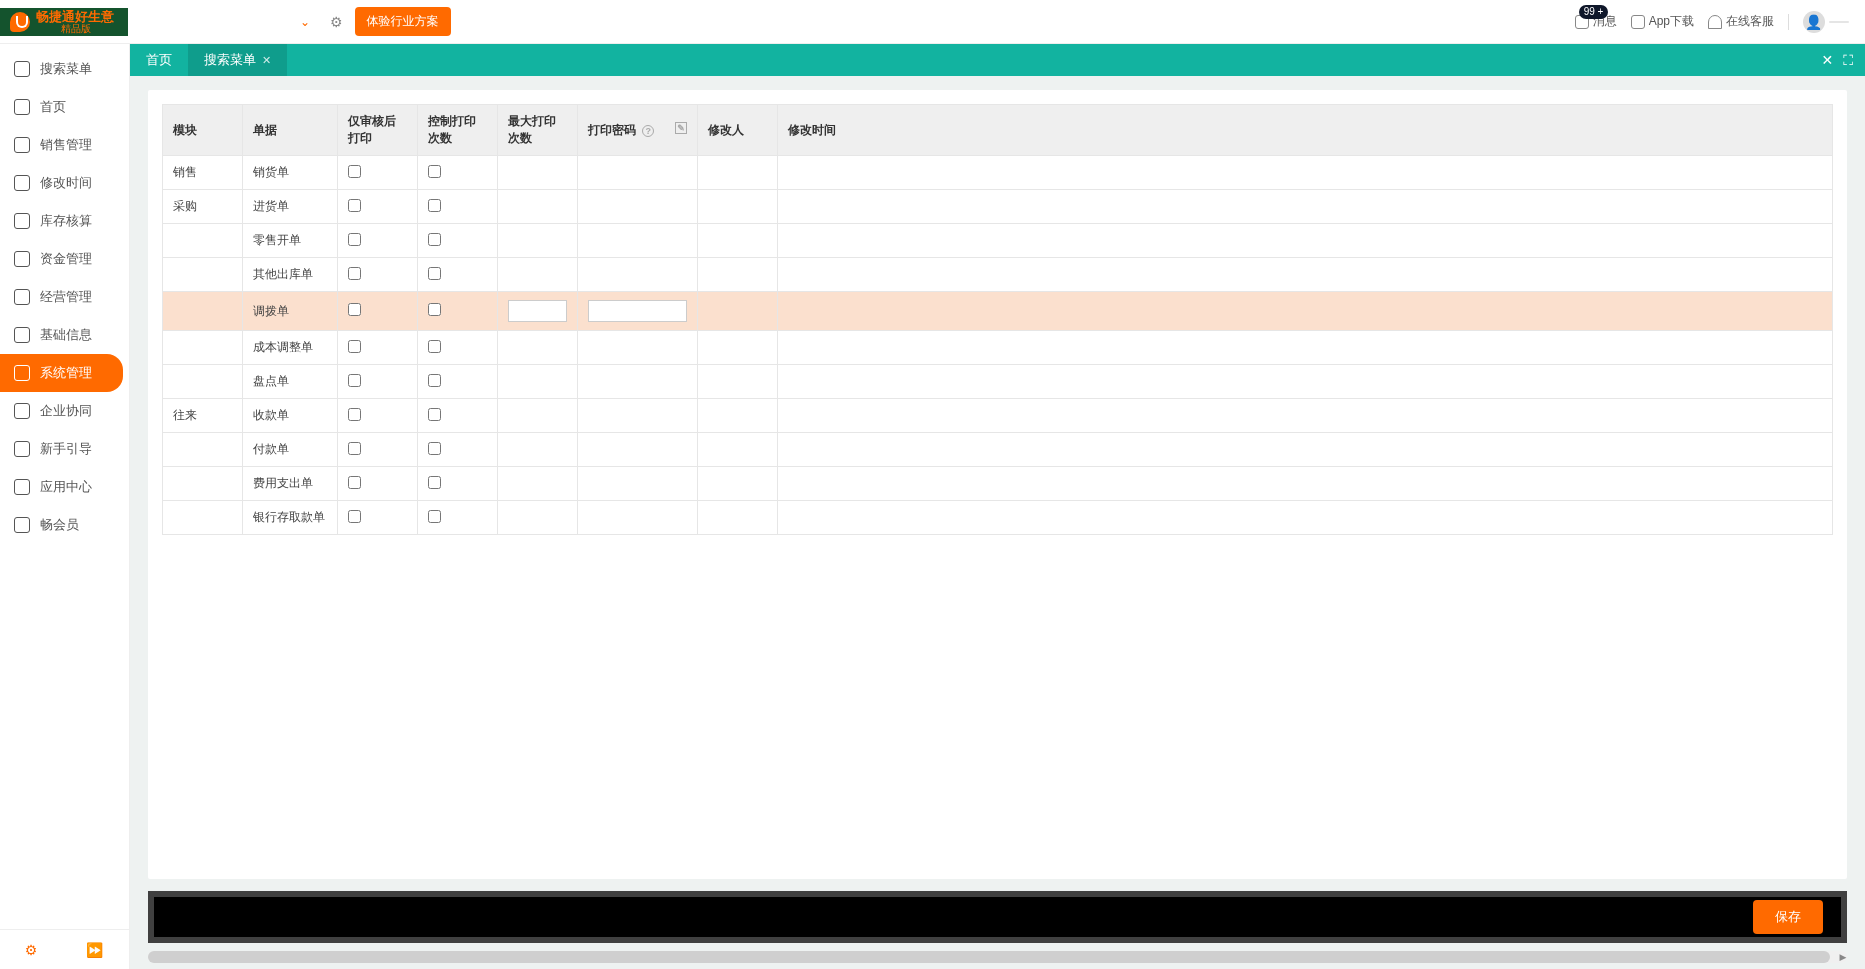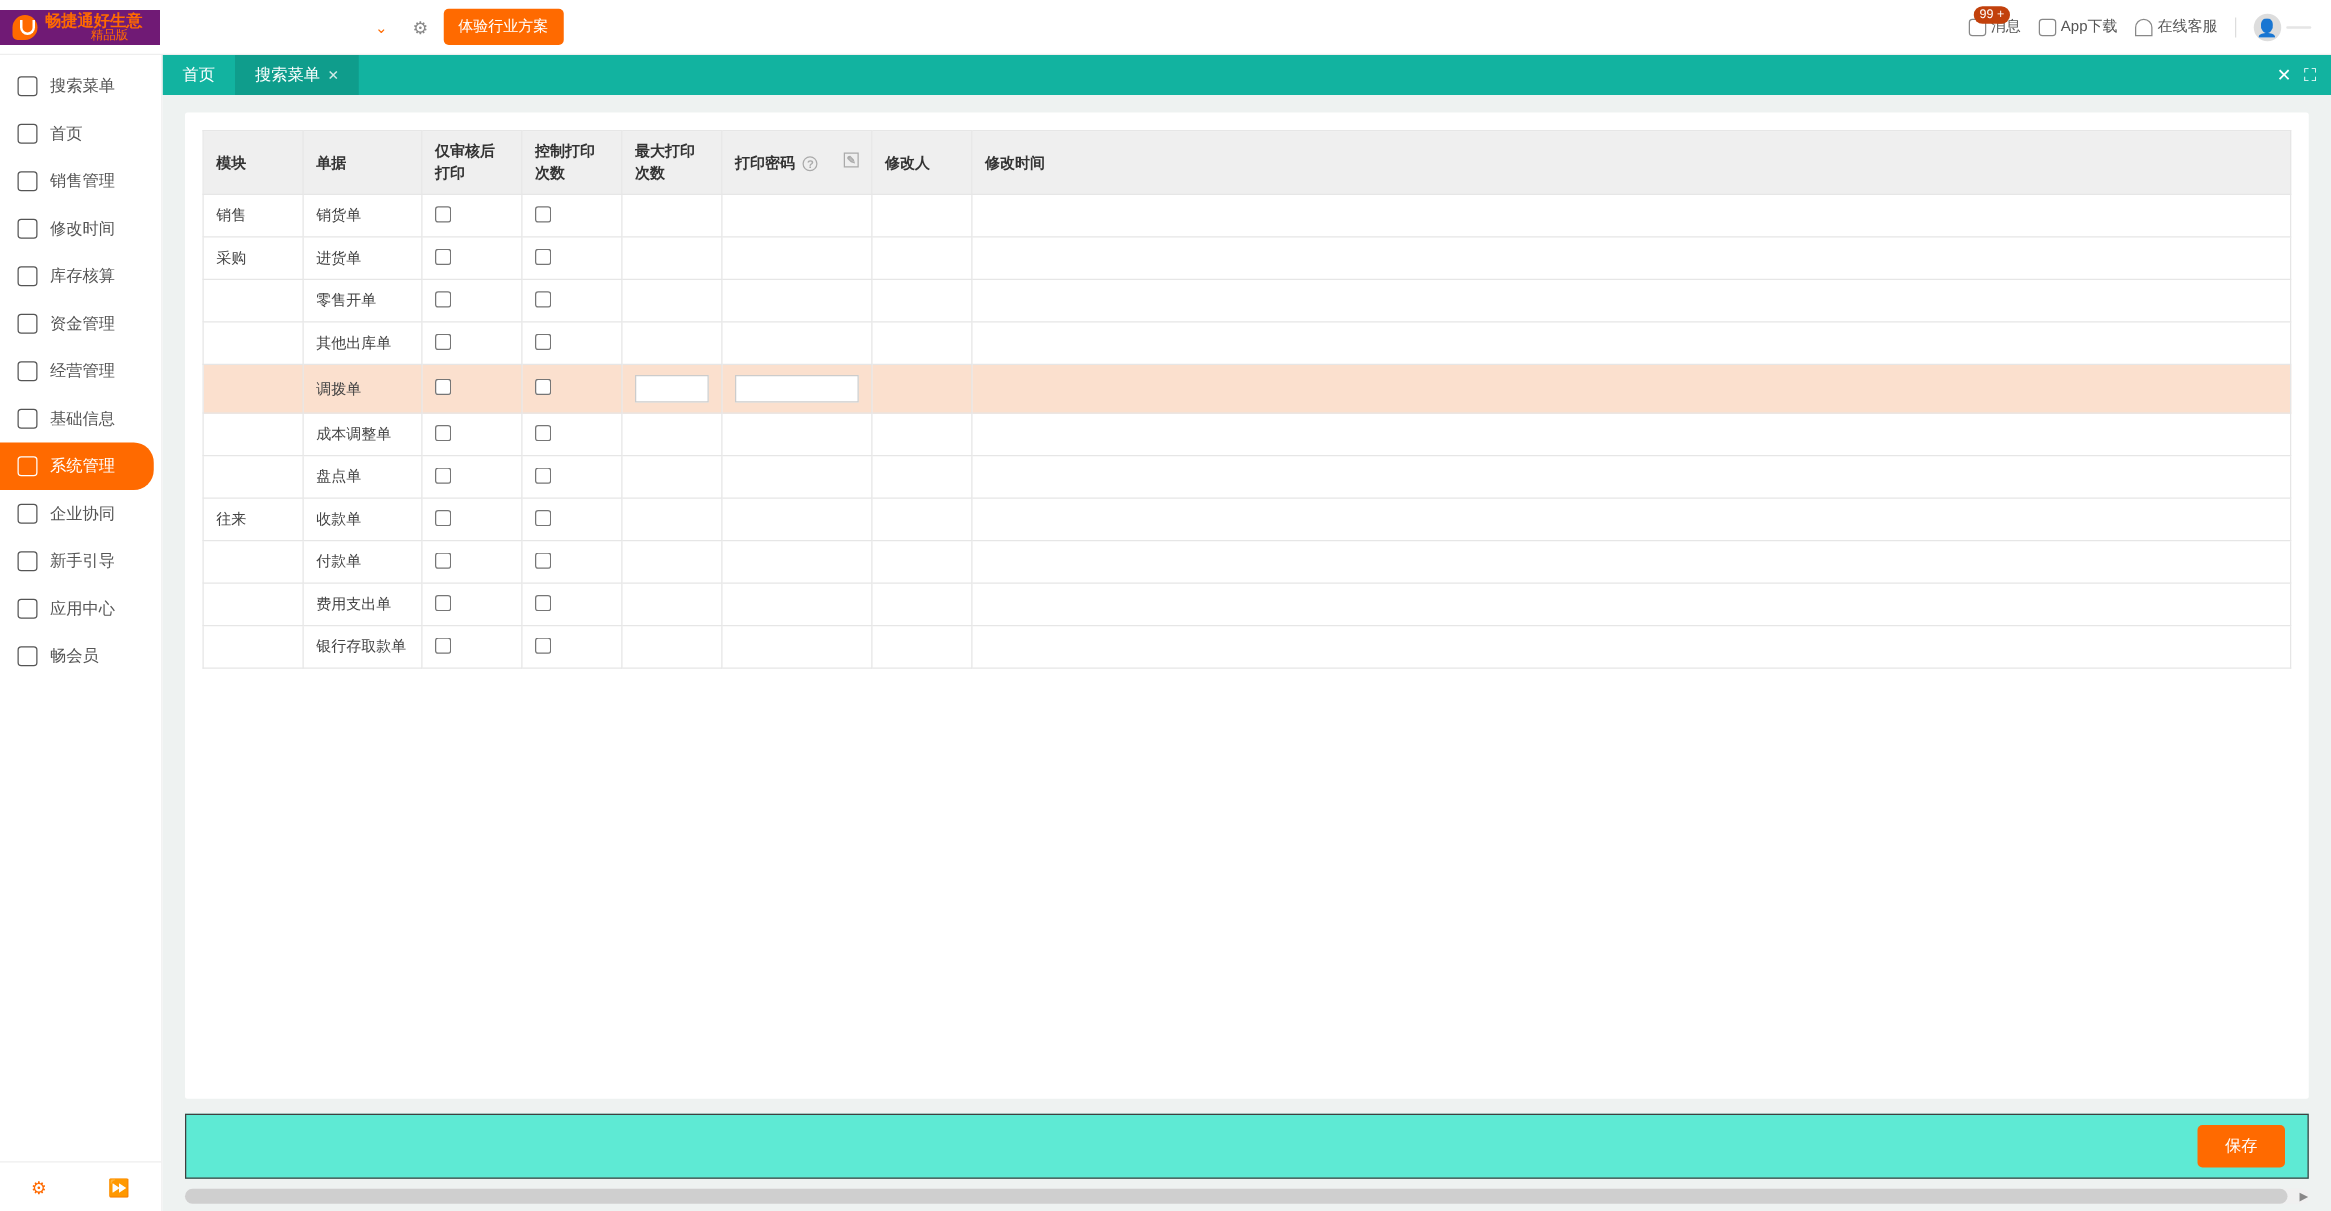--- a/index.html
+++ b/index.html
@@ -1,33 +1,33 @@
 <!DOCTYPE html>
 <html><head>
 <meta charset="utf-8">
 <style>
 * { box-sizing: border-box; margin: 0; padding: 0; }
 body { font-family: "Microsoft YaHei", Arial, sans-serif; font-size: 12px; color: #333; background: #fff; overflow: hidden; }
 
 .topbar { height: 44px; display: flex; align-items: center; padding: 0 16px; border-bottom: 1px solid #eee; }
-.logo-box { display: flex; align-items: center; background: #701a75; height: 28px; padding: 0 14px 0 10px; margin: 0 10px 0 -16px; text-align: center; }
+.logo-box { display: flex; align-items: center; background: #14532d; height: 28px; padding: 0 14px 0 10px; margin: 0 10px 0 -16px; }
 .logo-icon { width: 20px; height: 20px; background: #ff6a00; border-radius: 50% 50% 50% 4px; margin-right: 6px; position: relative; }
 .logo-icon::after { content:""; position:absolute; left:6px; top:4px; width:8px; height:10px; border:2px solid #fff; border-top:none; border-radius:0 0 6px 6px; }
 .logo-text { color: #ff6a00; font-size: 13px; font-weight: bold; line-height: 14px; }
 .logo-sub { color: #ff6a00; font-size: 10px; line-height: 10px; margin-left: 25px; }
 
 .selector { color:#999; min-width:180px; display:flex; align-items:center; padding:0 8px; }
 .chevron-down { margin-left:auto; color:#ff6a00; font-size:12px; }
 .gear { color:#888; margin: 0 12px; font-size:14px; }
 .cta-btn { background:#ff6a00; color:#fff; border:none; border-radius:4px; padding:6px 12px; font-size:12px; cursor:pointer; }
 
 .topbar-right { margin-left:auto; display:flex; align-items:center; gap:14px; color:#555; }
 .tb-item { display:flex; align-items:center; gap:4px; cursor:pointer; position:relative; }
 .tb-icon { width:14px; height:14px; border:1.2px solid #888; border-radius:3px; display:inline-block; }
-.badge { position:absolute; top:-8px; left:4px; background:#c2410c; color:#fff; font-size:10px; padding:0 5px; border-radius:8px; line-height:14px; }
+.badge { position:absolute; top:-8px; left:4px; background:#0f172a; color:#fff; font-size:10px; padding:0 5px; border-radius:8px; line-height:14px; }
 .sep { width:1px; height:16px; background:#ddd; }
 .avatar { width:22px; height:22px; border-radius:50%; background:#ddd; display:flex; align-items:center; justify-content:center; color:#aaa; font-size:14px; }
 .user-name { background:#e5e5e5; border-radius:10px; padding:1px 10px; color:#888; }
 
 .layout { display:flex; height: calc(100vh - 44px); }
 .sidebar { width: 130px; background:#fff; border-right:1px solid #eee; position:relative; display:flex; flex-direction:column; }
 .side-items { flex:1; overflow:auto; padding-top:6px; }
 .side-item { display:flex; align-items:center; gap:10px; padding:10px 14px; color:#555; cursor:pointer; font-size:13px; }
 .side-item.active { background:#ff6a00; color:#fff; border-radius:0 16px 16px 0; margin-right:6px; }
 .side-ico { width:16px; height:16px; border:1.3px solid currentColor; border-radius:3px; flex:none; }
@@ -48,21 +48,21 @@
 .tbl { width:100%; border-collapse:collapse; table-layout:fixed; }
 .tbl th, .tbl td { border:1px solid #e6e6e6; padding:8px 10px; text-align:left; font-size:12px; color:#444; height:32px; }
 .tbl th { background:#efefef; font-weight:bold; color:#333; }
 .tbl tr.highlight td { background:#fbe0ce; }
 .tbl input[type=checkbox]{ width:13px; height:13px; }
 .col-mod{width:80px}.col-doc{width:95px}.col-c1{width:80px}.col-c2{width:80px}.col-max{width:80px}.col-pwd{width:120px}.col-user{width:80px}.col-time{}
 .edit-ico { float:right; width:12px; height:12px; border:1px solid #aaa; color:#aaa; font-size:9px; text-align:center; line-height:10px; }
 .q-ico { display:inline-block; width:12px; height:12px; border:1px solid #aaa; border-radius:50%; color:#aaa; font-size:9px; text-align:center; line-height:11px; margin-left:3px; }
 .cell-input{ width:100%; height:22px; border:1px solid #ccc; background:#fff; padding:0 4px; font-size:12px; }
 
-.footer { height:52px; background:#5eead4; margin:12px 18px 8px 18px; display:flex; align-items:center; justify-content:flex-end; padding:0 18px; border:1px solid #404040; position:relative; }
+.footer { height:52px; background:#000000; margin:12px 18px 8px 18px; display:flex; align-items:center; justify-content:flex-end; padding:0 18px; border:6px solid #404040; position:relative; }
 .save-btn { background:#ff6a00; color:#fff; border:none; border-radius:4px; padding:8px 22px; font-size:13px; cursor:pointer; }
 
 .scrollbar-fake { height:12px; background:#f0f0f0; margin:0 18px 6px 18px; border-radius:6px; position:relative; }
 .scrollbar-fake .thumb { position:absolute; left:0; top:0; height:100%; width:99%; background:#cfcfcf; border-radius:6px; }
 .scrollbar-fake .arr { position:absolute; top:0; width:12px; height:12px; line-height:12px; text-align:center; color:#888; font-size:9px; }
 .scrollbar-fake .arr.l{left:-2px}.scrollbar-fake .arr.r{right:-2px}
 </style>
 </head>
 <body>
 

